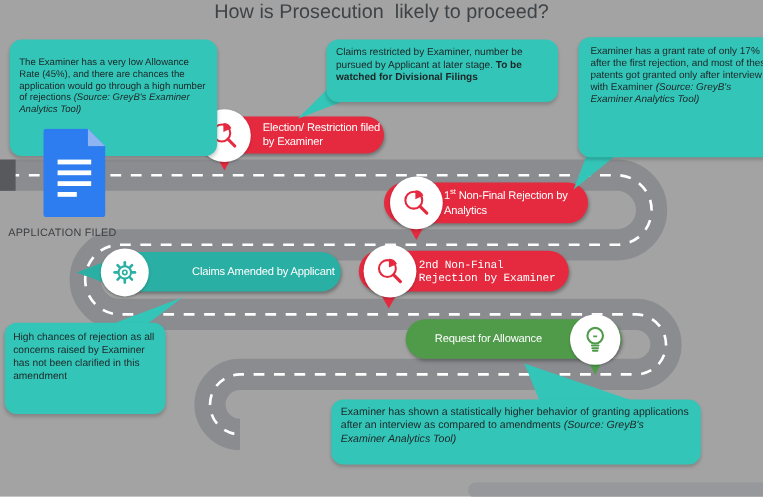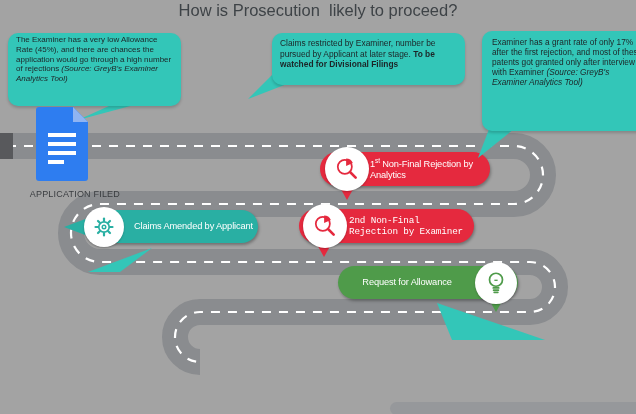--- a/index.html
+++ b/index.html
@@ -8,38 +8,38 @@
   
   .title{position:absolute;top:1px;left:0;width:636px;text-align:center;
          font-size:16.5px;color:#3e4347;white-space:pre;}
   
   .layer{position:absolute;left:0;top:0;pointer-events:none;}
   
   .callout{position:absolute;background:#33c6b8;border-radius:10px;color:#1d2527;
            box-shadow:0 2px 3px rgba(0,0,0,.18);z-index:40;}
   .callout .src{font-style:italic;}
   .callout .b{font-weight:bold;}
-  .co-a{left:8px;top:33px;width:157px;height:69px;padding:2px 8px;font-size:8px;line-height:1.22;}
+  .co-a{left:8px;top:33px;width:157px;height:69px;padding:14px 8px;font-size:8px;line-height:1.22;}
   .co-b{left:272px;top:33px;width:177px;height:42px;padding:5px 8px;font-size:8.4px;line-height:1.25;}
   .co-c{left:482px;top:31px;width:152px;height:88px;padding:6px 10px;font-size:8.3px;line-height:1.22;}
   .co-d{left:4px;top:269px;width:120px;height:64px;padding:6px 7px;font-size:8.5px;line-height:1.3;}
   .co-e{left:276px;top:333px;width:292px;height:44px;padding:5px 8px;font-size:8.8px;line-height:1.25;}
   
   .pill{position:absolute;display:flex;align-items:center;color:#fff;
         box-shadow:1px 2px 3px rgba(0,0,0,.3);z-index:20;font-size:9.3px;line-height:1.2;
         letter-spacing:-0.15px;}
   .pill .label{position:relative;z-index:3;}
   .badge{position:absolute;background:#fff;border-radius:50%;display:flex;align-items:center;
          justify-content:center;box-shadow:0 1px 2px rgba(0,0,0,.25);z-index:2;}
   .ptr-down{position:absolute;width:0;height:0;border-left:9px solid transparent;
             border-right:9px solid transparent;z-index:1;}
   .ptr-left{position:absolute;width:0;height:0;border-top:9px solid transparent;
             border-bottom:9px solid transparent;z-index:1;}
   .p-red{background:#e5293e;border-radius:17px;}
-  .p-teal{background:#29afa3;border-radius:17px;}
+  .p-teal{background:#29afa3;border-radius:17px;padding-left:26px;}
   .p-green{background:#4f9b4a;border-radius:17px;}
   .pill-election{left:163px;top:97px;width:157px;height:31px;}
   .pill-election .badge{width:44px;height:44px;left:2px;top:-6.5px;}
   .pill-election .ptr-down{left:15px;top:29px;border-top:16px solid #e5293e;}
   .pill-election .label{margin-left:56px;width:99px;}
   .pill-rej1{left:320px;top:152px;width:170px;height:34px;}
   .pill-rej1 .badge{width:44px;height:44px;left:5px;top:-5px;}
   .pill-rej1 .ptr-down{left:18px;top:32px;border-top:16px solid #e5293e;}
   .pill-rej1 .label{margin-left:50px;width:120px;}
   .pill-rej2{left:299px;top:209px;width:175px;height:34px;font-family:Liberation Mono, monospace;}
@@ -54,37 +54,48 @@
   .pill-interview .badge{width:42px;height:42px;left:137px;top:-4.5px;}
   .pill-interview .ptr-down{left:149px;top:30px;border-top:16px solid #4f9b4a;}
   .pill-interview .label{margin-left:10px;width:118px;text-align:center;}
   sup{font-size:6.5px;}
   
   .doc{position:absolute;left:36px;top:107px;width:52px;height:74px;background:#2e7df0;
        border-radius:3px;clip-path:polygon(0 0,37px 0,52px 15px,52px 100%,0 100%);z-index:50;}
   .doc-fold{position:absolute;left:73px;top:107px;width:15px;height:15px;background:#8fb4f2;
             clip-path:polygon(0 0,100% 100%,0 100%);z-index:51;}
   .doc-line{position:absolute;left:12px;background:#fff;height:4px;width:28px;}
-  .doc-label{position:absolute;left:20px;top:188px;width:100px;text-align:right;
+  .doc-label{position:absolute;left:2px;top:188px;width:100px;text-align:center;
              font-size:9px;color:#3a3d40;line-height:1.35;letter-spacing:.2px;z-index:50;}
 </style>
 </head>
 <body>
 
 <div class="stage">
 
   <svg class="layer" width="636" height="414" viewBox="0 0 636 414">
     <path d="M -10 146 H 514 A 29 29 0 0 1 514 204 H 100 A 29 29 0 0 0 100 262 H 530 A 25 25 0 0 1 530 312 H 200 A 25 25 0 0 0 200 362" fill="none" stroke="#8a8c8f" stroke-width="26"></path>
     <path d="M -10 146 H 514 A 29 29 0 0 1 514 204 H 100 A 29 29 0 0 0 100 262 H 530 A 25 25 0 0 1 530 312 H 200 A 25 25 0 0 0 200 362" fill="none" stroke="#ffffff" stroke-width="2.2" stroke-dasharray="9 8"></path>
     <rect x="0" y="133" width="13" height="26" fill="#58595c"></rect>
     <rect x="390" y="402" width="252" height="13" rx="6.5" fill="#96989b"></rect>
   </svg>
 
   <div class="title">How is Prosecution  likely to proceed?</div>
 
+  <div class="pill p-red pill-election">
+    <div class="ptr-down"></div>
+    <div class="badge">
+      <svg width="26" height="26" viewBox="0 0 24 24">
+        <circle cx="10" cy="10" r="6.5" fill="none" stroke="#e5293e" stroke-width="1.6"></circle>
+        <path d="M11.2 9.2 L11.2 2.4 A6.8 6.8 0 0 1 17.4 6.4 Z" fill="#e5293e"></path>
+        <line x1="14.8" y1="14.8" x2="20" y2="20" stroke="#e5293e" stroke-width="2.4" stroke-linecap="round"></line>
+      </svg>
+    </div>
+    <div class="label">Election/ Restriction filed by Examiner</div>
+  </div>
 
   <div class="pill p-red pill-rej1">
     <div class="ptr-down"></div>
     <div class="badge">
       <svg width="26" height="26" viewBox="0 0 24 24">
         <circle cx="10" cy="10" r="6.5" fill="none" stroke="#e5293e" stroke-width="1.6"></circle>
         <path d="M11.2 9.2 L11.2 2.4 A6.8 6.8 0 0 1 17.4 6.4 Z" fill="#e5293e"></path>
         <line x1="14.8" y1="14.8" x2="20" y2="20" stroke="#e5293e" stroke-width="2.4" stroke-linecap="round"></line>
       </svg>
     </div>
@@ -147,21 +158,23 @@
     <polygon points="88,272 120,272 152,248" fill="#33c6b8"></polygon>
     <polygon points="452,340 545,340 437,303" fill="#33c6b8"></polygon>
   </svg>
 
   <div class="callout co-a"><span>The Examiner has a very low Allowance Rate (45%), and there are chances the application would go through a high number of rejections </span><span class="src">(Source: GreyB's Examiner Analytics Tool)</span></div>
 
   <div class="callout co-b"><span>Claims restricted by Examiner, number be pursued by Applicant at later stage. </span><span class="b">To be watched for Divisional Filings</span></div>
 
   <div class="callout co-c"><span>Examiner has a grant rate of only 17% after the first rejection, and most of these patents got granted only after interview with Examiner </span><span class="src">(Source: GreyB's Examiner Analytics Tool)</span></div>
 
+  <div class="callout co-d"><span>High chances of rejection as all concerns raised by Examiner has not been clarified in this amendment</span></div>
 
+  <div class="callout co-e"><span>Examiner has shown a statistically higher behavior of granting applications after an interview as compared to amendments </span><span class="src">(Source: GreyB's Examiner Analytics Tool)</span></div>
 
   <div class="doc">
     <div class="doc-line" style="top:26px;"></div>
     <div class="doc-line" style="top:35px;"></div>
     <div class="doc-line" style="top:44px;"></div>
     <div class="doc-line" style="top:53px;width:16px;"></div>
   </div>
   <div class="doc-fold"></div>
   <div class="doc-label">APPLICATION FILED</div>
 

